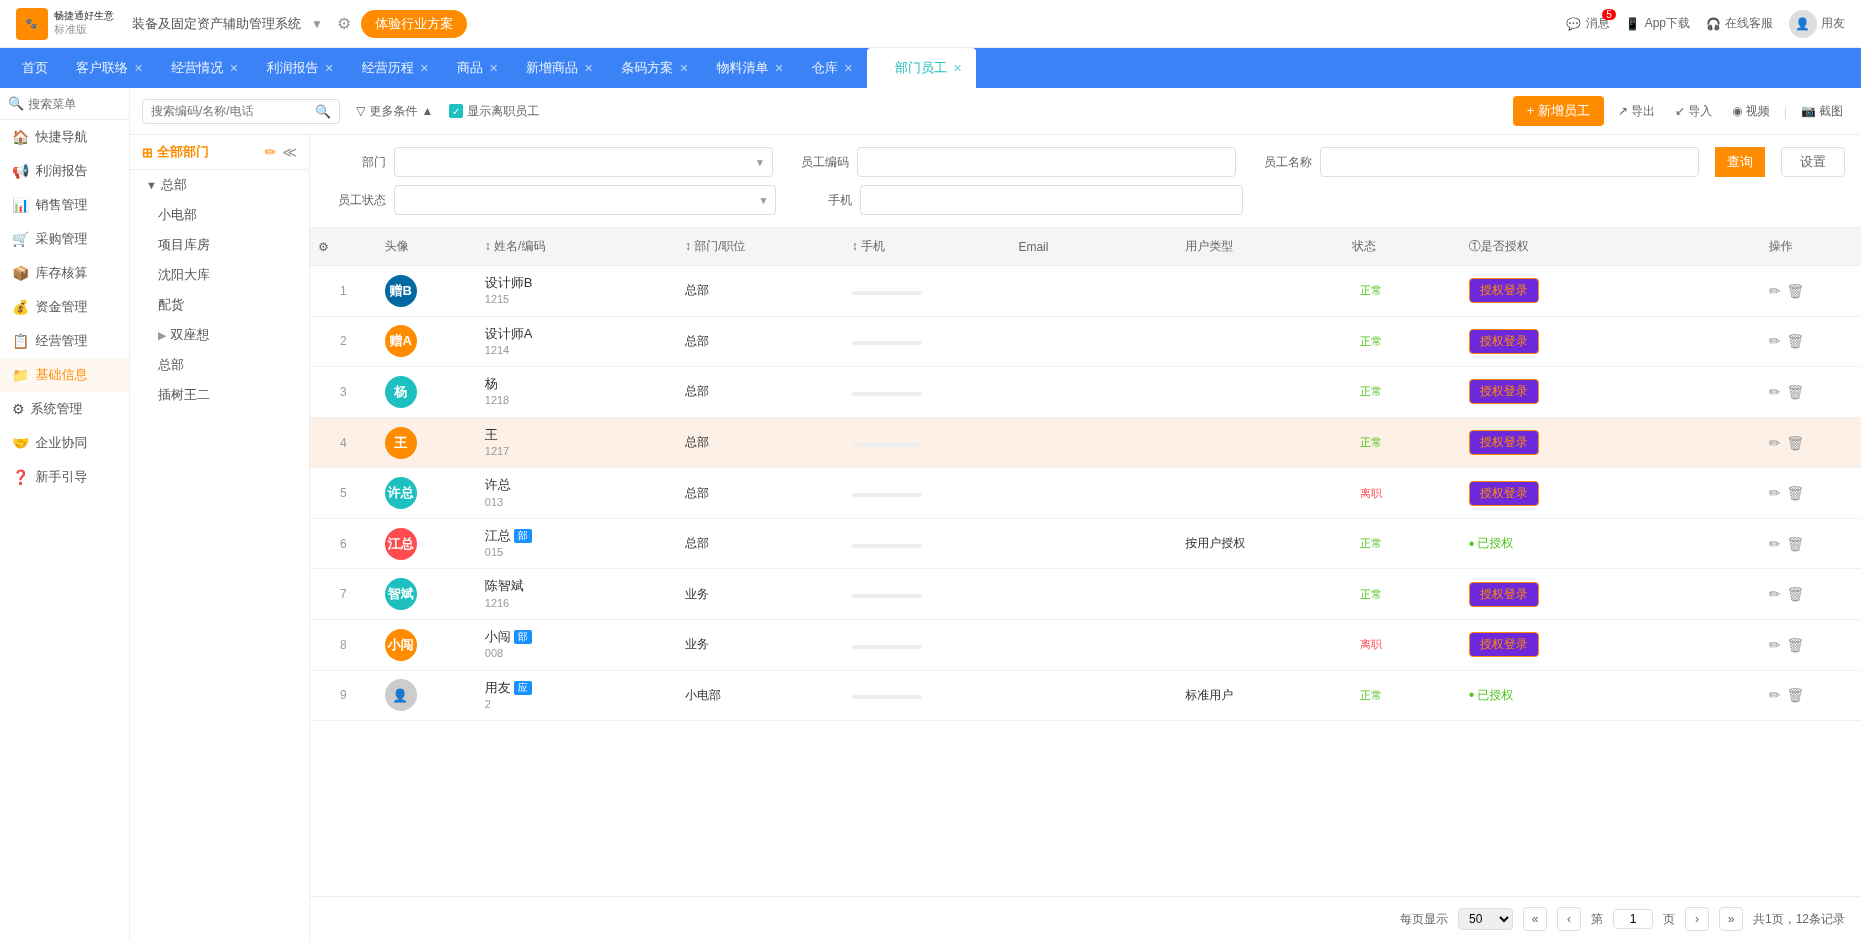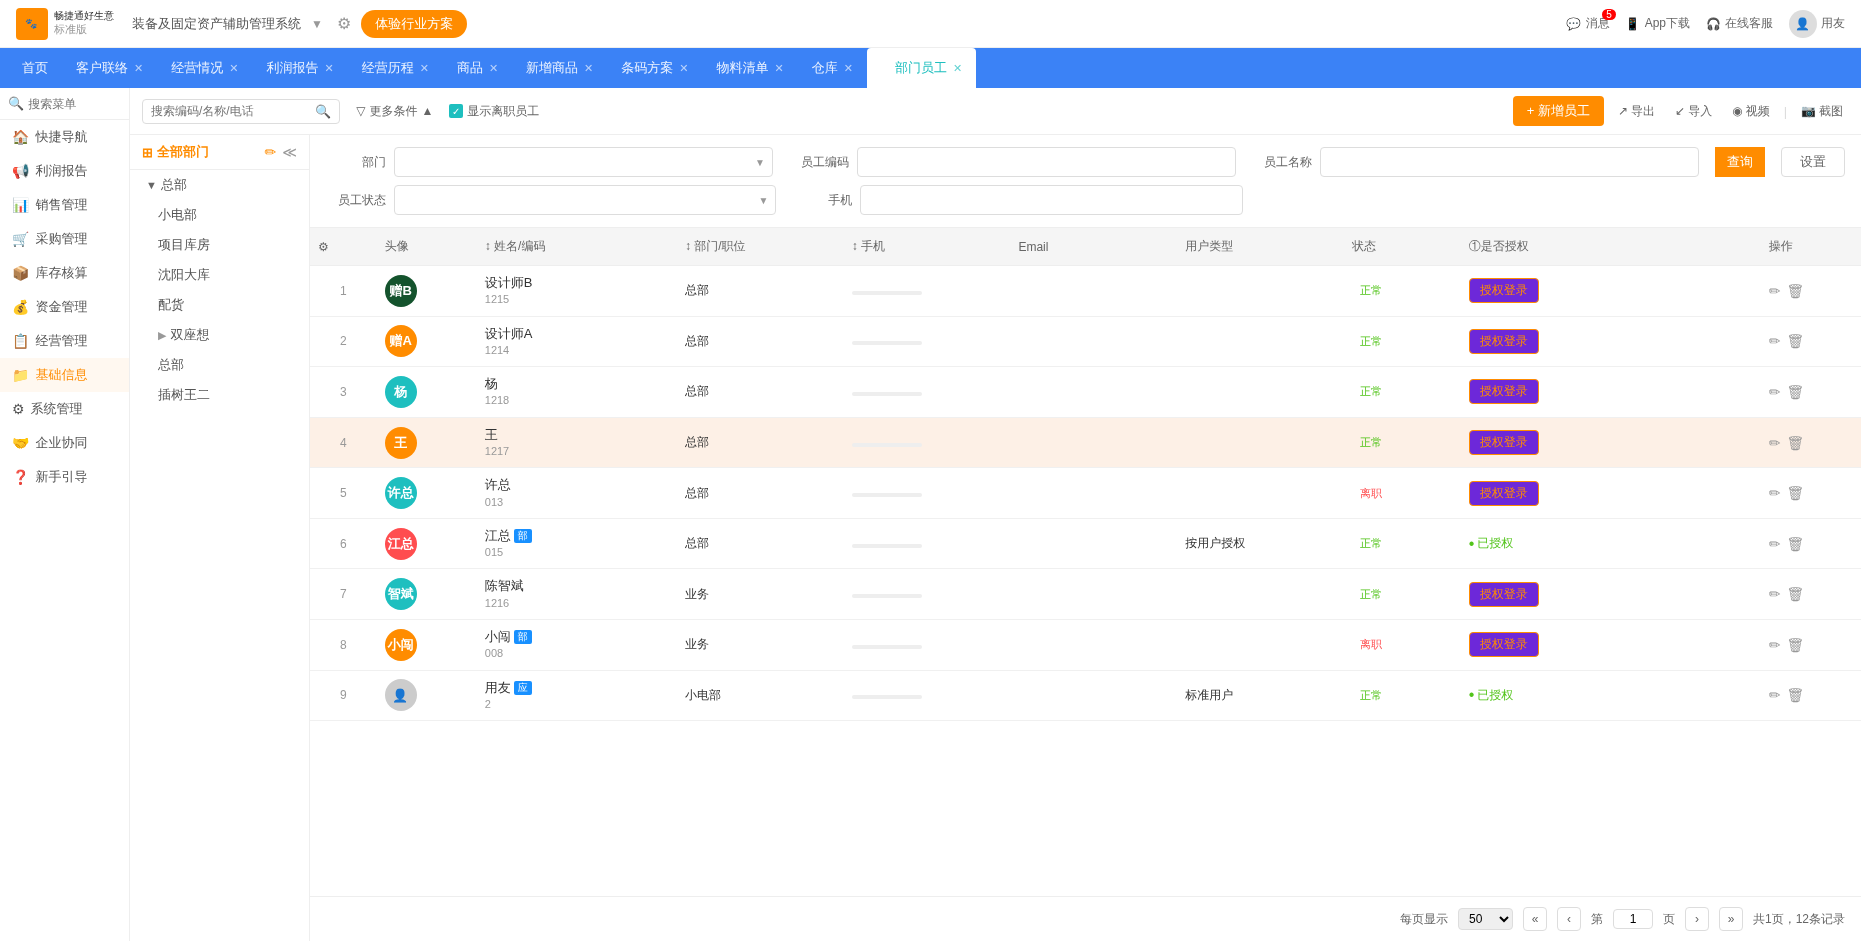--- a/index.html
+++ b/index.html
@@ -623,21 +623,21 @@
                 <th style="width:70px;">状态</th>
                 <th style="width:140px;">①是否授权</th>
                 <th style="width:40px;"></th>
                 <th style="width:60px;">操作</th>
               </tr>
             </thead>
             <tbody id="table-body">
             <tr>
     <td style="text-align:center;color:#999;">1</td>
     <td>
-      <div class="avatar-circle" style="background:#14532d;">
+      <div class="avatar-circle" style="background:#0369a1;">
         赠B
       </div>
     </td>
     <td>
       <div class="name-code">
         <div class="name dept-tag">设计师B</div>
         <div class="code">1215</div>
       </div>
     </td>
     <td>总部</td>

